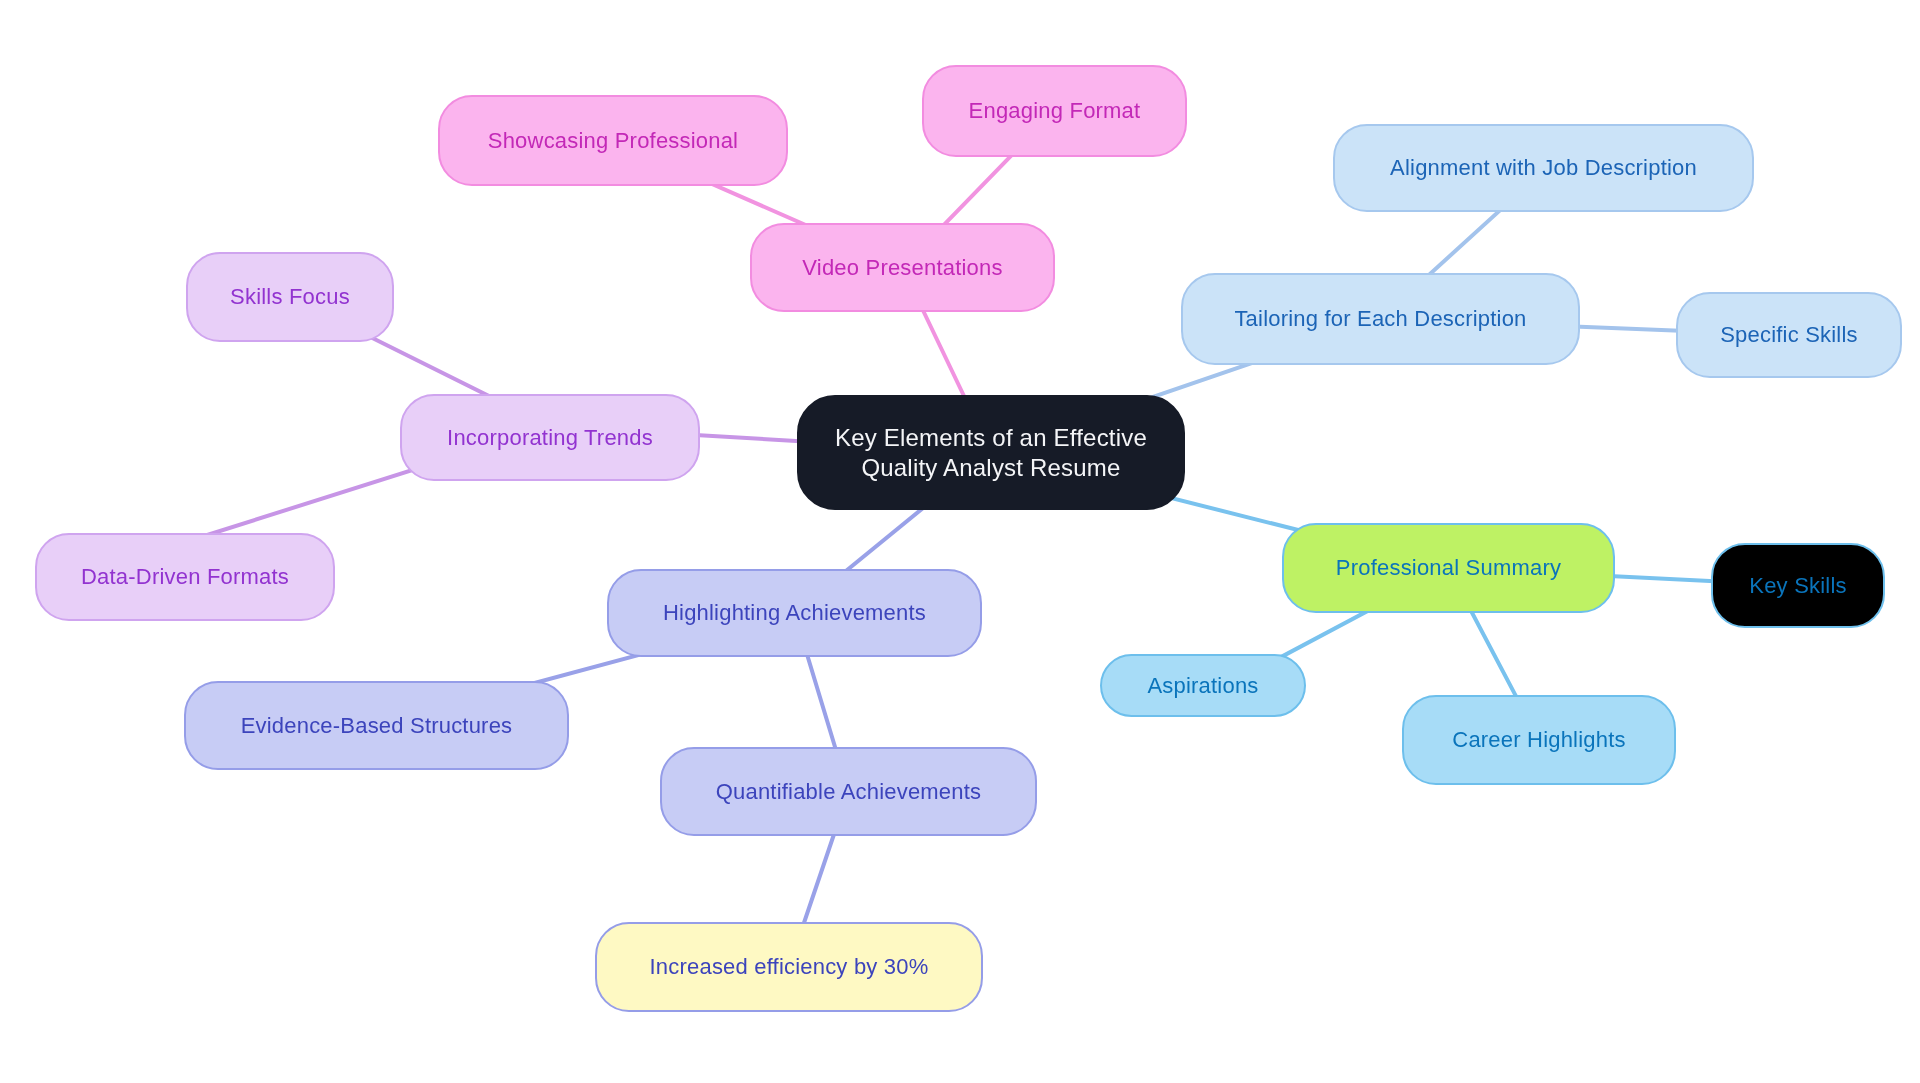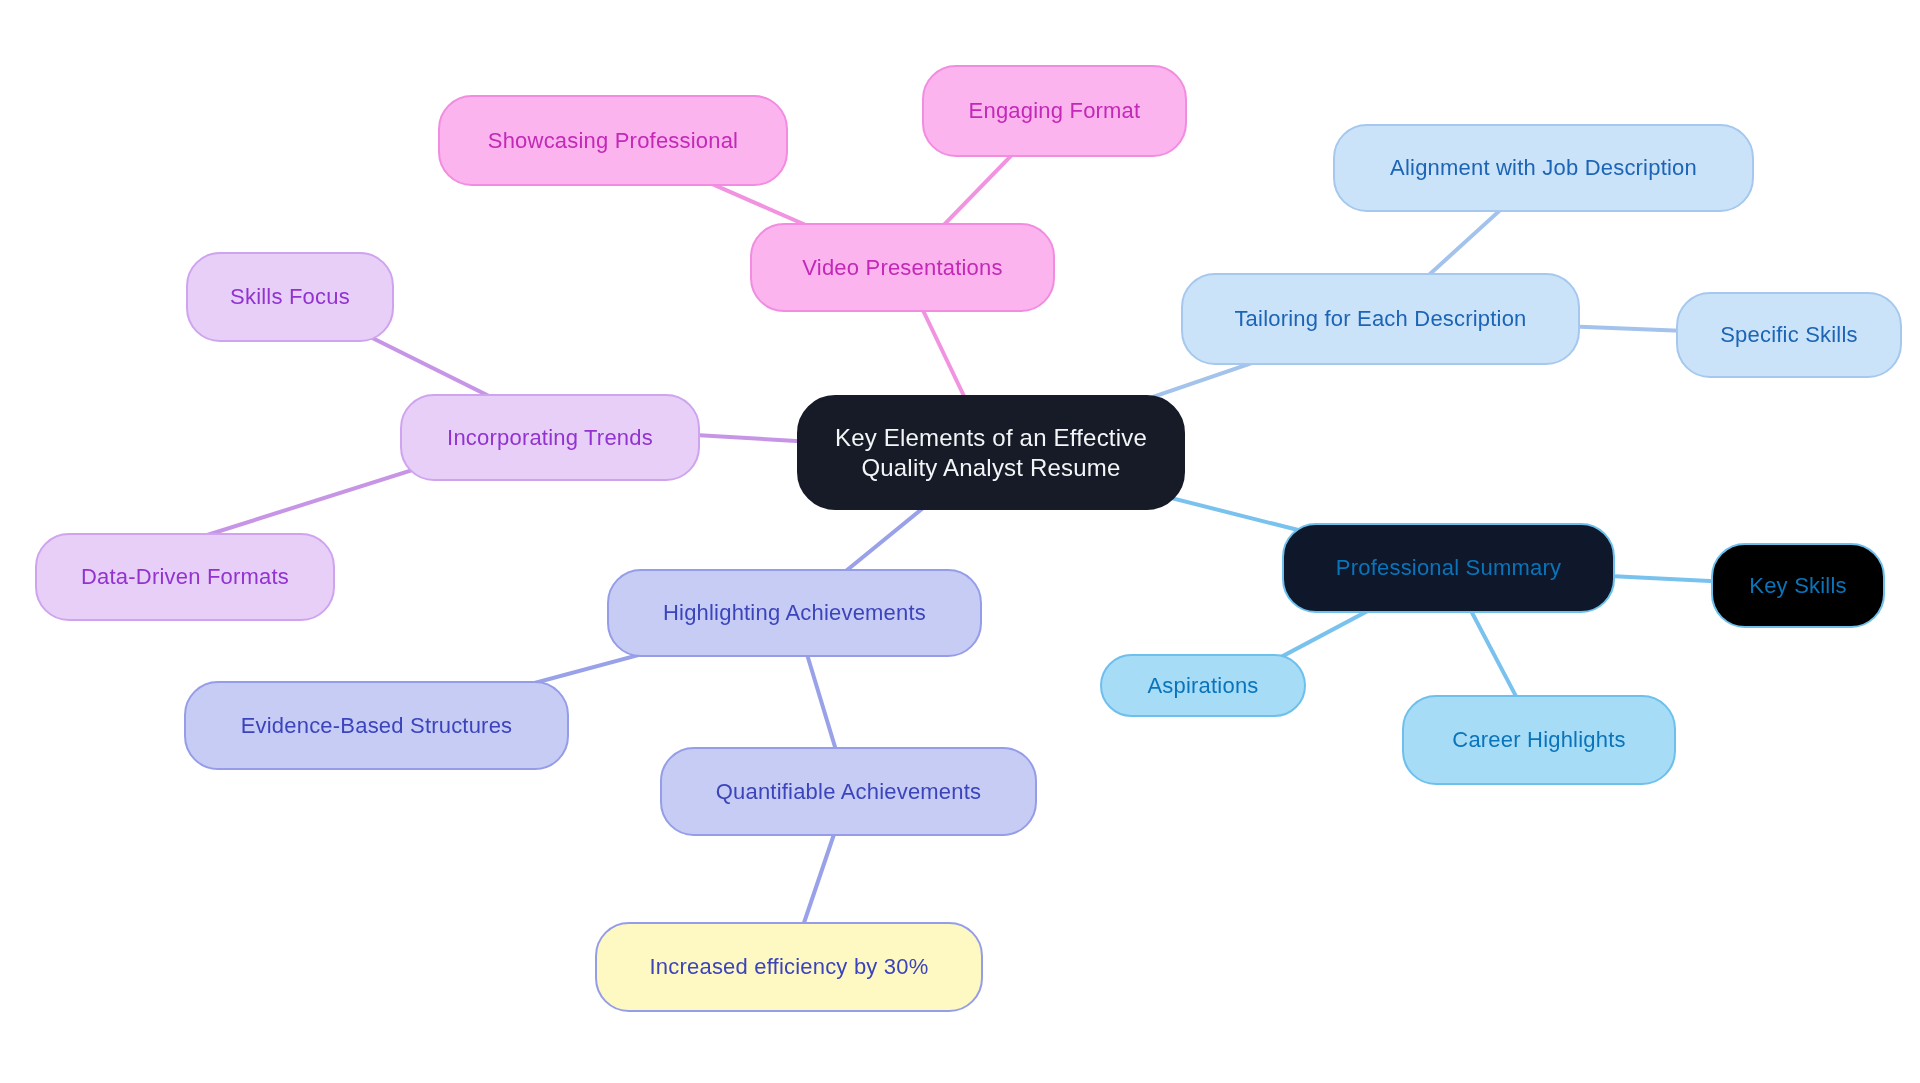--- a/index.html
+++ b/index.html
@@ -91,21 +91,21 @@
     </div>
     <div class="mm-node" style="left: 1181px; top: 273px; width: 399px; height: 92px; background: rgb(203, 227, 248); border-color: rgb(166, 200, 238); color: rgb(28, 100, 182);">
       <span class="mm-label">Tailoring for Each Description</span>
     </div>
     <div class="mm-node" style="left: 1333px; top: 124px; width: 421px; height: 88px; background: rgb(203, 227, 248); border-color: rgb(166, 200, 238); color: rgb(28, 100, 182);">
       <span class="mm-label">Alignment with Job Description</span>
     </div>
     <div class="mm-node" style="left: 1676px; top: 292px; width: 226px; height: 86px; background: rgb(203, 227, 248); border-color: rgb(166, 200, 238); color: rgb(28, 100, 182);">
       <span class="mm-label">Specific Skills</span>
     </div>
-    <div class="mm-node" style="left: 1282px; top: 523px; width: 333px; height: 90px; background: #0f172a; border-color: rgb(109, 191, 236); color: rgb(10, 116, 187);">
+    <div class="mm-node" style="left: 1282px; top: 523px; width: 333px; height: 90px; background: #bef264; border-color: rgb(109, 191, 236); color: rgb(10, 116, 187);">
       <span class="mm-label">Professional Summary</span>
     </div>
     <div class="mm-node" style="left: 1711px; top: 543px; width: 174px; height: 85px; background: #000000; border-color: rgb(109, 191, 236); color: rgb(10, 116, 187);">
       <span class="mm-label">Key Skills</span>
     </div>
     <div class="mm-node" style="left: 1100px; top: 654px; width: 206px; height: 63px; background: rgb(167, 220, 247); border-color: rgb(109, 191, 236); color: rgb(10, 116, 187);">
       <span class="mm-label">Aspirations</span>
     </div>
     <div class="mm-node" style="left: 1402px; top: 695px; width: 274px; height: 90px; background: rgb(167, 220, 247); border-color: rgb(109, 191, 236); color: rgb(10, 116, 187);">
       <span class="mm-label">Career Highlights</span>

